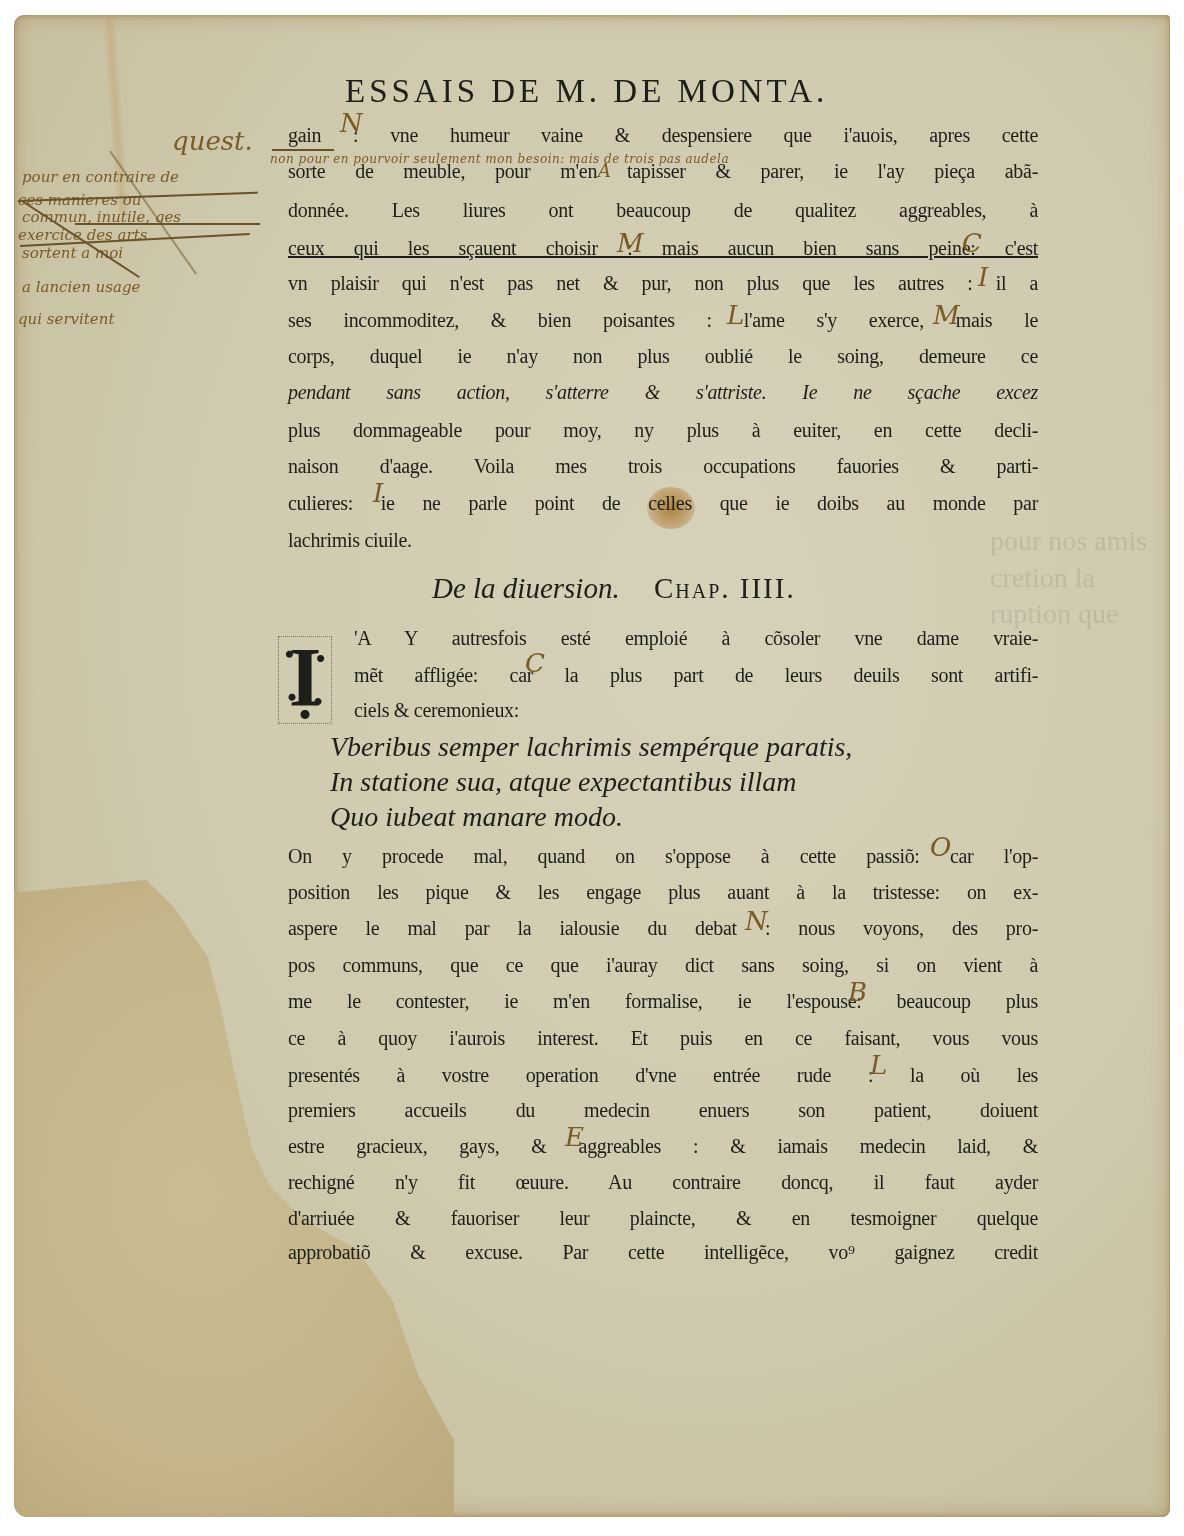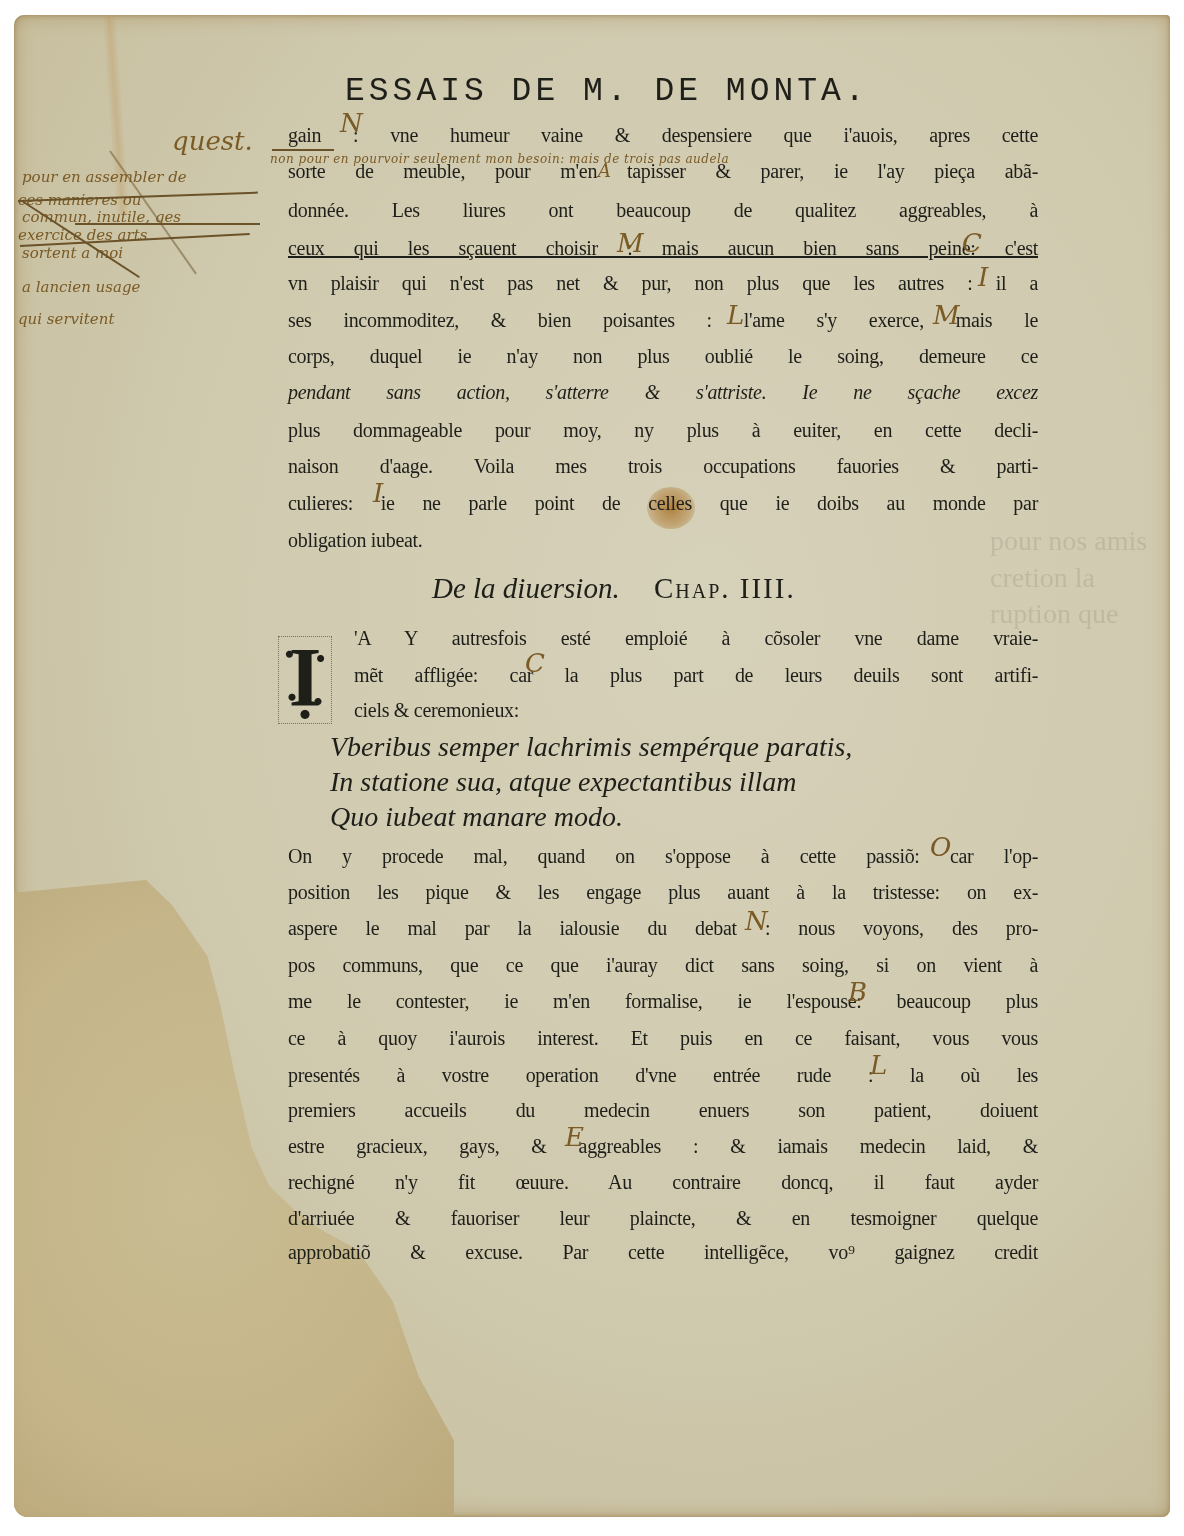--- a/index.html
+++ b/index.html
@@ -29,21 +29,21 @@
 
   .line {
     position: absolute; left: 272px; width: 750px;
     font-family: "Liberation Serif", serif; font-size: 20px; color: #1f1f1a;
     white-space: nowrap; line-height: 36px; text-align: justify;
     text-align-last: justify; letter-spacing: -0.3px; margin-left: 16px;
   }
   .line.last { text-align-last: left; }
   .header {
     position: absolute; left: 345px; top: 73px; width: 600px;
-    font-family: Liberation Mono, monospace; font-size: 33px; letter-spacing: 4px; color: #1f1f1a;
+    font-family: Liberation Serif, serif; font-size: 33px; letter-spacing: 4px; color: #1f1f1a;
   }
   .chapter {
     position: absolute; top: 572px; left: 432px;
     font-family: "Liberation Serif", serif; font-size: 29px; color: #1f1f1a; white-space: nowrap;
   }
   .chapter .title { font-style: italic; margin-right: 27px; }
   .chapter .num { font-variant: small-caps; letter-spacing: 2px; }
   .verse {
     position: absolute; left: 330px;
     font-family: "Liberation Serif", serif; font-style: italic; font-size: 28px; color: #1f1f1a; white-space: nowrap;
@@ -89,21 +89,21 @@
 <div class="line" style="top:153px;">sorte de meuble, pour m'en tapisser &amp; parer, ie l'ay pieça abã-</div>
 <div class="line" style="top:192px;">donnée. Les liures ont beaucoup de qualitez aggreables, à</div>
 <div class="line" style="top:230px;text-decoration:underline;">ceux qui les sçauent choisir : mais aucun bien sans peine: c'est</div>
 <div class="line" style="top:265px;">vn plaisir qui n'est pas net &amp; pur, non plus que les autres : il a</div>
 <div class="line" style="top:302px;">ses incommoditez, &amp; bien poisantes : l'ame s'y exerce, mais le</div>
 <div class="line" style="top:338px;">corps, duquel ie n'ay non plus oublié le soing, demeure ce</div>
 <div class="line" style="top:374px;font-style:italic;">pendant sans action, s'atterre &amp; s'attriste. Ie ne sçache excez</div>
 <div class="line" style="top:412px;">plus dommageable pour moy, ny plus à euiter, en cette decli-</div>
 <div class="line" style="top:448px;">naison d'aage. Voila mes trois occupations fauories &amp; parti-</div>
 <div class="line" style="top:485px;">culieres: ie ne parle point de celles que ie doibs au monde par</div>
-<div class="line last" style="top:522px;">obligation iubeat.</div>
+<div class="line last" style="top:522px;">lachrimis ciuile.</div>
 
 <div class="chapter">
   <span class="title">De la diuersion.</span>
   <span class="num">Chap. IIII.</span>
 </div>
 
 <div class="dropcap">
   <span>I</span>
 </div>
 <div class="line dropline" style="top:620px;">'A Y autresfois esté emploié à cõsoler vne dame vraie-</div>
@@ -124,21 +124,21 @@
 <div class="line" style="top:1092px;">premiers accueils du medecin enuers son patient, doiuent</div>
 <div class="line" style="top:1128px;">estre gracieux, gays, &amp; aggreables : &amp; iamais medecin laid, &amp;</div>
 <div class="line" style="top:1164px;">rechigné n'y fit œuure. Au contraire doncq, il faut ayder</div>
 <div class="line" style="top:1200px;">d'arriuée &amp; fauoriser leur plaincte, &amp; en tesmoigner quelque</div>
 <div class="line" style="top:1234px;">approbatiõ &amp; excuse. Par cette intelligẽce, vo⁹ gaignez credit</div>
 
 <div class="note" style="left:172px; top:126px; font-size:26px;">quest.</div>
 <div class="strike" style="left:272px; top:149px; width:62px;"></div>
 <div class="note" style="left:270px; top:152px; font-size:12px; letter-spacing:0.5px;">non pour en pourvoir seulement mon besoin: mais de trois pas audela</div>
 
-<div class="note" style="left:22px; top:168px; font-size:15px;">pour en assembler de</div>
+<div class="note" style="left:22px; top:168px; font-size:15px;">pour en contraire de</div>
 <div class="note" style="left:18px; top:191px; font-size:15px;">ces manieres ou</div>
 <div class="note" style="left:22px; top:208px; font-size:15px;">commun, inutile, ges</div>
 <div class="note" style="left:18px; top:226px; font-size:15px;">exercice des arts</div>
 <div class="note" style="left:22px; top:244px; font-size:15px;">sortent a moi</div>
 <div class="note" style="left:18px; top:262px; font-size:15px;margin-top:48px;">qui servitent</div>
 <div class="note" style="left:22px; top:278px; font-size:15px;">a lancien usage</div>
 <div class="strike" style="left:18px; top:200px; width:240px; transform: rotate(-2deg);"></div>
 <div class="strike" style="left:75px; top:223px; width:185px;"></div>
 <div class="strike" style="left:20px; top:245px; width:230px; transform: rotate(-3deg);"></div>
 <div class="strike" style="left:22px; top:200px; width:140px; transform: rotate(33deg);"></div>

